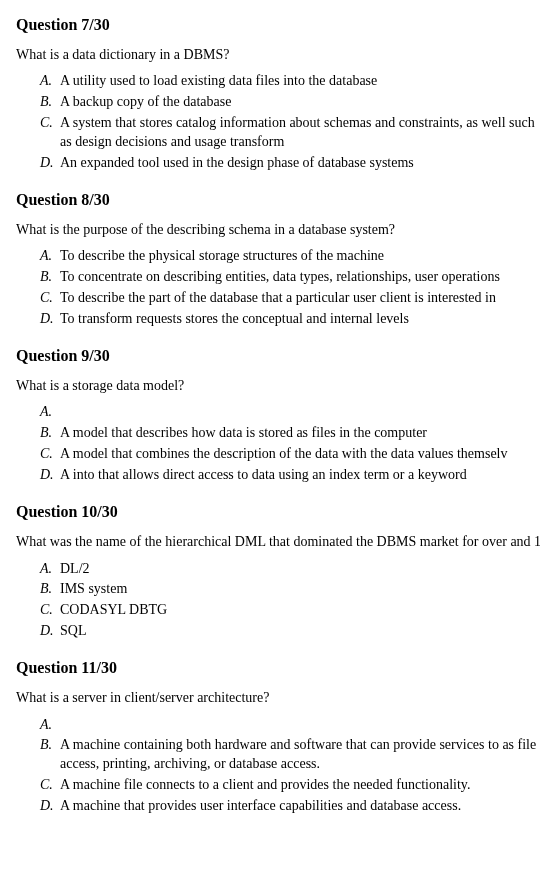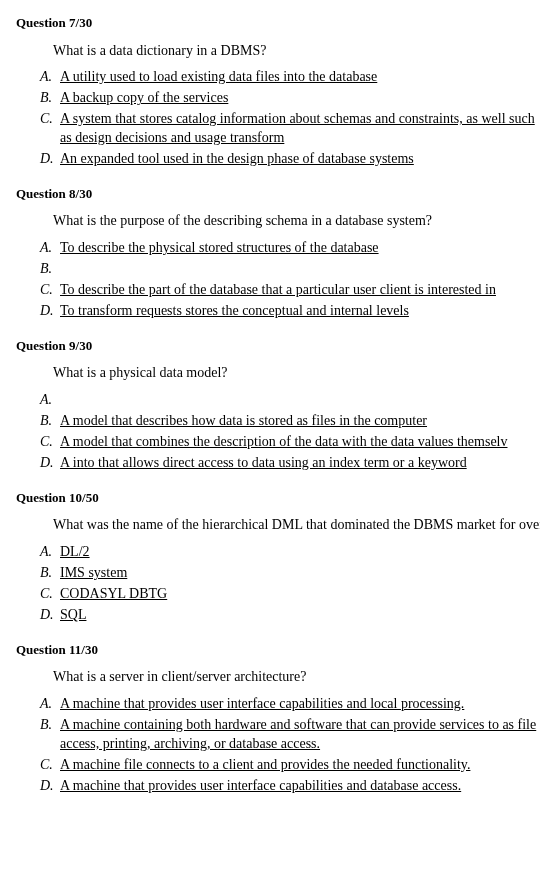--- a/index.html
+++ b/index.html
@@ -11,118 +11,117 @@
     width: 540px;
     box-sizing: border-box;
     overflow: hidden;
     line-height: 1.35;
   }
   .question-block {
     margin-bottom: 16px;
   }
   .question-title {
     font-weight: bold;
-    font-size: 13px;
+    font-size: 16px;
     margin-bottom: 10px;
   }
   .question-prompt {
     margin-bottom: 8px;
     white-space: nowrap;
-    margin-left: 37px;
   }
   .options {
     padding-left: 24px;
   }
   .option {
     display: flex;
     margin-bottom: 2px;
   }
   .option-letter {
     font-style: italic;
     min-width: 20px;
     flex-shrink: 0;
   }
   .option-text {
     white-space: normal;
-    text-decoration: underline;
   }
   .option.nowrap .option-text {
     white-space: nowrap;
   }
 </style>
 </head>
 <body>
 
 <div id="container">
     <div class="question-block">
       <div class="question-title">Question 7/30</div>
       <div class="question-prompt">What is a data dictionary in a DBMS?</div>
       <div class="options">
         <div class="option nowrap">
           <span class="option-letter">A.</span>
           <span class="option-text">A utility used to load existing data files into the database</span>
         </div>
         <div class="option nowrap">
           <span class="option-letter">B.</span>
-          <span class="option-text">A backup copy of the services</span>
+          <span class="option-text">A backup copy of the database</span>
         </div>
         <div class="option">
           <span class="option-letter">C.</span>
           <span class="option-text">A system that stores catalog information about schemas and constraints, as well such as design decisions and usage transform</span>
         </div>
         <div class="option nowrap">
           <span class="option-letter">D.</span>
           <span class="option-text">An expanded tool used in the design phase of database systems</span>
         </div>
       </div>
     </div>
     <div class="question-block">
       <div class="question-title">Question 8/30</div>
       <div class="question-prompt">What is the purpose of the describing schema in a database system?</div>
       <div class="options">
         <div class="option nowrap">
           <span class="option-letter">A.</span>
-          <span class="option-text">To describe the physical stored structures of the database</span>
+          <span class="option-text">To describe the physical storage structures of the machine</span>
         </div>
         <div class="option nowrap">
           <span class="option-letter">B.</span>
+          <span class="option-text">To concentrate on describing entities, data types, relationships, user operations</span>
         </div>
         <div class="option nowrap">
           <span class="option-letter">C.</span>
           <span class="option-text">To describe the part of the database that a particular user client is interested in</span>
         </div>
         <div class="option nowrap">
           <span class="option-letter">D.</span>
           <span class="option-text">To transform requests stores the conceptual and internal levels</span>
         </div>
       </div>
     </div>
     <div class="question-block">
       <div class="question-title">Question 9/30</div>
-      <div class="question-prompt">What is a physical data model?</div>
+      <div class="question-prompt">What is a storage data model?</div>
       <div class="options">
         <div class="option nowrap">
           <span class="option-letter">A.</span>
         </div>
         <div class="option nowrap">
           <span class="option-letter">B.</span>
           <span class="option-text">A model that describes how data is stored as files in the computer</span>
         </div>
         <div class="option nowrap">
           <span class="option-letter">C.</span>
           <span class="option-text">A model that combines the description of the data with the data values themselv</span>
         </div>
         <div class="option nowrap">
           <span class="option-letter">D.</span>
           <span class="option-text">A into that allows direct access to data using an index term or a keyword</span>
         </div>
       </div>
     </div>
     <div class="question-block">
-      <div class="question-title">Question 10/50</div>
+      <div class="question-title">Question 10/30</div>
       <div class="question-prompt">What was the name of the hierarchical DML that dominated the DBMS market for over and 1985?</div>
       <div class="options">
         <div class="option nowrap">
           <span class="option-letter">A.</span>
           <span class="option-text">DL/2</span>
         </div>
         <div class="option nowrap">
           <span class="option-letter">B.</span>
           <span class="option-text">IMS system</span>
         </div>
@@ -135,21 +134,20 @@
           <span class="option-text">SQL</span>
         </div>
       </div>
     </div>
     <div class="question-block">
       <div class="question-title">Question 11/30</div>
       <div class="question-prompt">What is a server in client/server architecture?</div>
       <div class="options">
         <div class="option nowrap">
           <span class="option-letter">A.</span>
-          <span class="option-text">A machine that provides user interface capabilities and local processing.</span>
         </div>
         <div class="option">
           <span class="option-letter">B.</span>
           <span class="option-text">A machine containing both hardware and software that can provide services to as file access, printing, archiving, or database access.</span>
         </div>
         <div class="option nowrap">
           <span class="option-letter">C.</span>
           <span class="option-text">A machine file connects to a client and provides the needed functionality.</span>
         </div>
         <div class="option nowrap">

